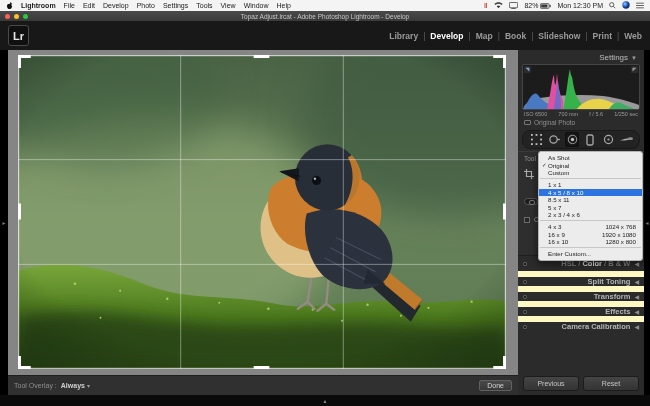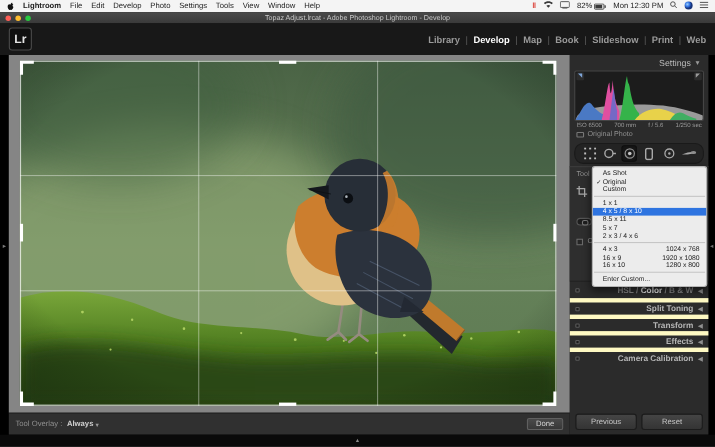--- a/index.html
+++ b/index.html
@@ -73,21 +73,21 @@
   .cp-head { display:flex; justify-content:space-between; padding:3px 6px 0 6px; }
   .cp-tool { color:#8f8f8f; }
   .cp-title { color:#d2d2d2; font-size:7px; font-weight:bold; }
   .cp-row { position:absolute; left:6px; display:flex; align-items:center; gap:4px; color:#9a9a9a; }
   .crop-glyph { width:10px; height:10px; }
   .level-glyph { width:14px; height:7px; background:#1d1d1d; border:1px solid #555; border-radius:4px; position:relative; }
   .level-glyph::after { content:""; position:absolute; left:4px; top:1px; width:4px; height:3px; border:1px solid #777; border-radius:2px; }
   .cb { width:6px; height:6px; border:1px solid #6a6a6a; background:#262626; }
 
   .sections { border-top:1px solid #1f1f1f; }
-  .section-row { height:15px; display:flex; align-items:center; border-top:4px solid #fef9c3; padding:0 5px; }
+  .section-row { height:15px; display:flex; align-items:center; border-top:6px solid #fef9c3; padding:0 5px; }
   .section-row:first-child { border-top:none; }
   .sec-dot { width:4px; height:4px; background:#1c1c1c; border:1px solid #5a5a5a; border-radius:1px; }
   .sec-label { flex:1; text-align:right; font-size:7.5px; color:#b5b5b5; font-weight:bold; padding-right:4px; }
   .sec-label .seg { color:#8a8a8a; font-weight:bold;margin-top:42px; }
   .sec-label .seg.bright { color:#e8e8e8;text-align:center; }
   .sec-arrow { font-size:6px; color:#8f8f8f; }
   .rp-spacer { flex:1; }
   .rp-buttons { display:flex; gap:4px; padding:0 5px 4px 5px; }
   .rp-btn { flex:1; height:15px; background:linear-gradient(#454545,#343434); border:1px solid #1c1c1c; border-radius:3px; color:#c6c6c6; font-size:7px; }
 

